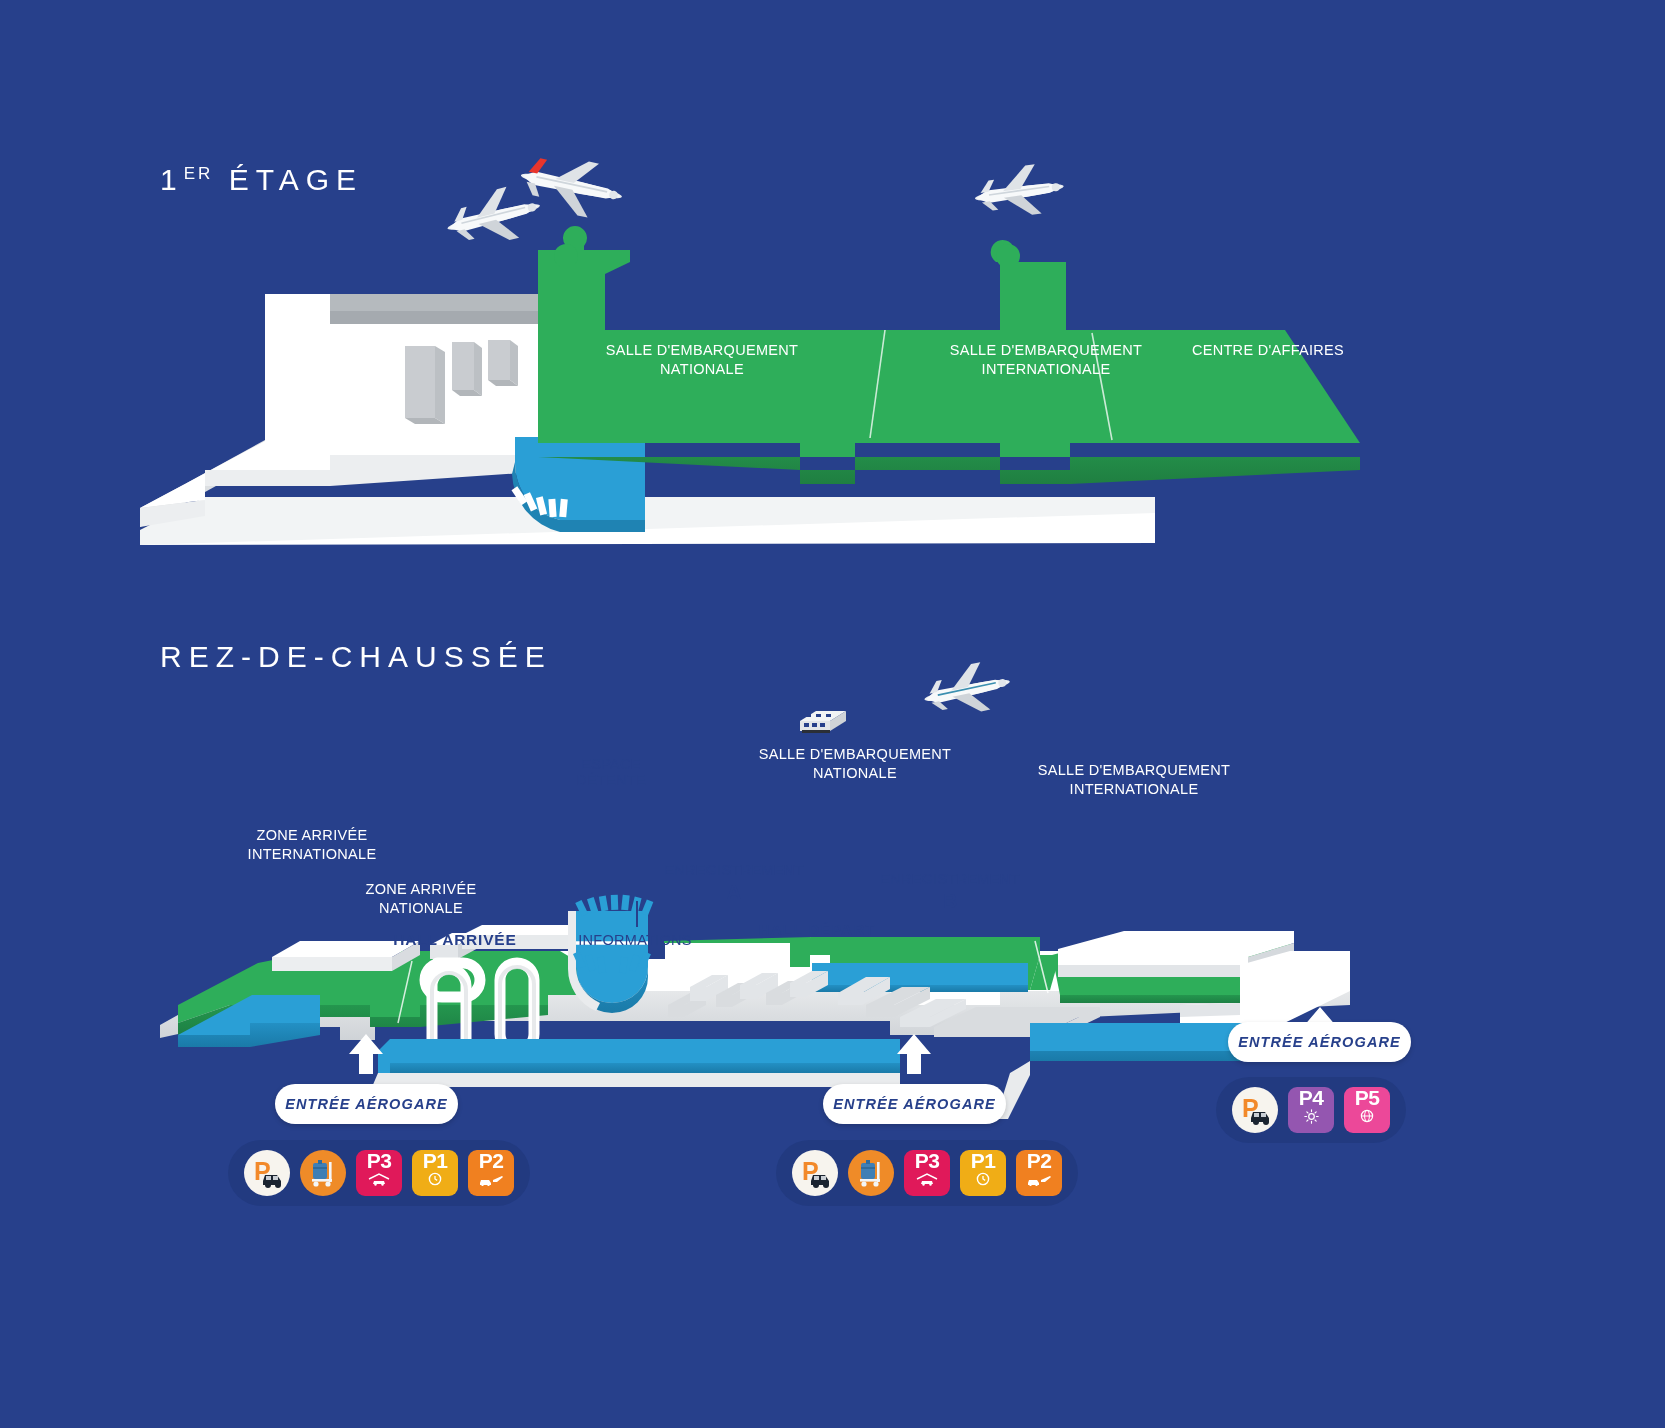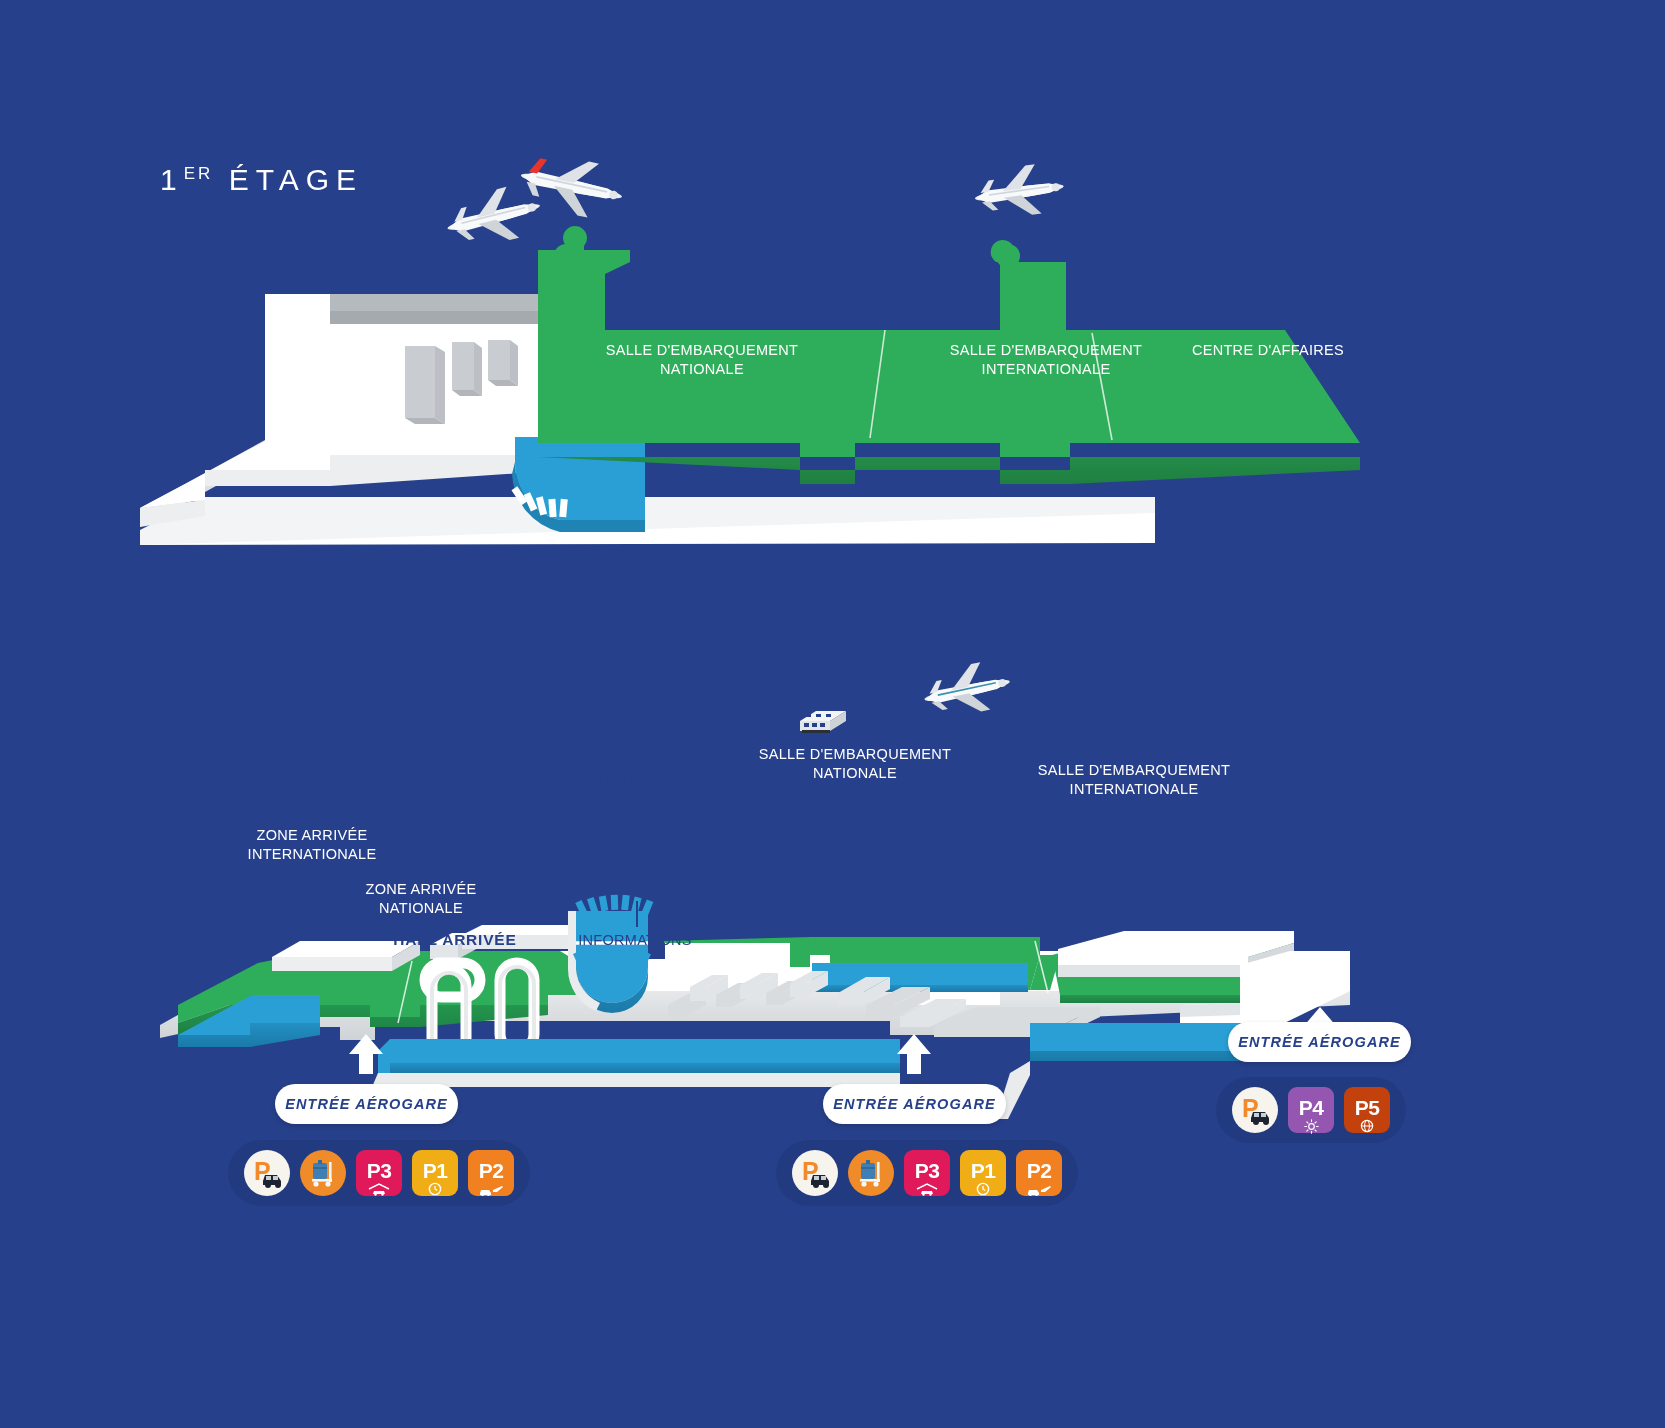--- a/index.html
+++ b/index.html
@@ -81,21 +81,21 @@
   }
   .pcircle.white { background: #f7f4ee; }
   .pcircle.orange { background: #ef8b28; }
   .ptile {
     width: 46px; height: 46px;
     border-radius: 9px;
     flex: 0 0 auto;
     display: flex;
     flex-direction: column;
     align-items: center;
-    justify-content: flex-end;
+    justify-content: flex-start;
     color: #ffffff;
     line-height: 1;
   }
   .ptile .pnum { font-weight: bold; font-size: 21px; letter-spacing: -0.5px; }
   .ptile .picon { margin-top: 1px; height: 14px; display:flex; align-items:center; }
 </style>
 </head>
 <body>
 
 <div id="root">
@@ -215,20 +215,21 @@
         <path d="M38,26 L70,-2 L82,-2 L60,26 Z" fill="#dfe3e7"></path>
         <path d="M38,34 L70,60 L82,60 L60,34 Z" fill="#cfd4d9"></path>
         <path d="M10,24 L22,10 L29,10 L20,24 Z" fill="#e3e7eb"></path>
         <path d="M10,36 L22,48 L29,48 L20,36 Z" fill="#d3d8dd"></path>
         <circle cx="104" cy="30" r="5" fill="#e2e6ea"></circle>
         <rect x="20" y="27" width="76" height="2" fill="#cfd6dc"></rect>
       </g>
     </g>
   </svg>
 
+  <div class="floor-title" id="title-ground">REZ-DE-CHAUSSÉE</div>
 
   <svg class="map" id="svg-ground" width="1665" height="430" viewBox="0 0 1665 430" style="top:705px">
     <defs>
       <linearGradient id="gWhiteSide2" x1="0" y1="0" x2="0" y2="1">
         <stop offset="0%" stop-color="#e6e8ea"></stop>
           <stop offset="100%" stop-color="#cfd3d7"></stop>
       </linearGradient>
       <linearGradient id="gGreenSide2" x1="0" y1="0" x2="0" y2="1">
         <stop offset="0%" stop-color="#24964e"></stop>
           <stop offset="100%" stop-color="#1d8044"></stop>
@@ -628,21 +629,21 @@
               <line x1="0.8" y1="7.5" x2="2.6" y2="7.5"></line>
               <line x1="12.4" y1="7.5" x2="14.2" y2="7.5"></line>
               <line x1="2.8" y1="2.8" x2="4" y2="4"></line>
               <line x1="11" y1="11" x2="12.2" y2="12.2"></line>
               <line x1="12.2" y1="2.8" x2="11" y2="4"></line>
               <line x1="4" y1="11" x2="2.8" y2="12.2"></line>
             </g>
           </svg>
       </div>
     </div>
-    <div class="ptile" style="background:#c2410c">
+    <div class="ptile" style="background:#ec4899">
       <div class="pnum">P5</div>
       <div class="picon">
         <svg width="14" height="14" viewBox="0 0 14 14">
             <circle cx="7" cy="7" r="5.6" fill="none" stroke="#ffffff" stroke-width="1.2"></circle>
             <ellipse cx="7" cy="7" rx="2.4" ry="5.6" fill="none" stroke="#ffffff" stroke-width="1"></ellipse>
             <line x1="1.4" y1="7" x2="12.6" y2="7" stroke="#ffffff" stroke-width="1"></line>
           </svg>
       </div>
     </div>
   </div>

